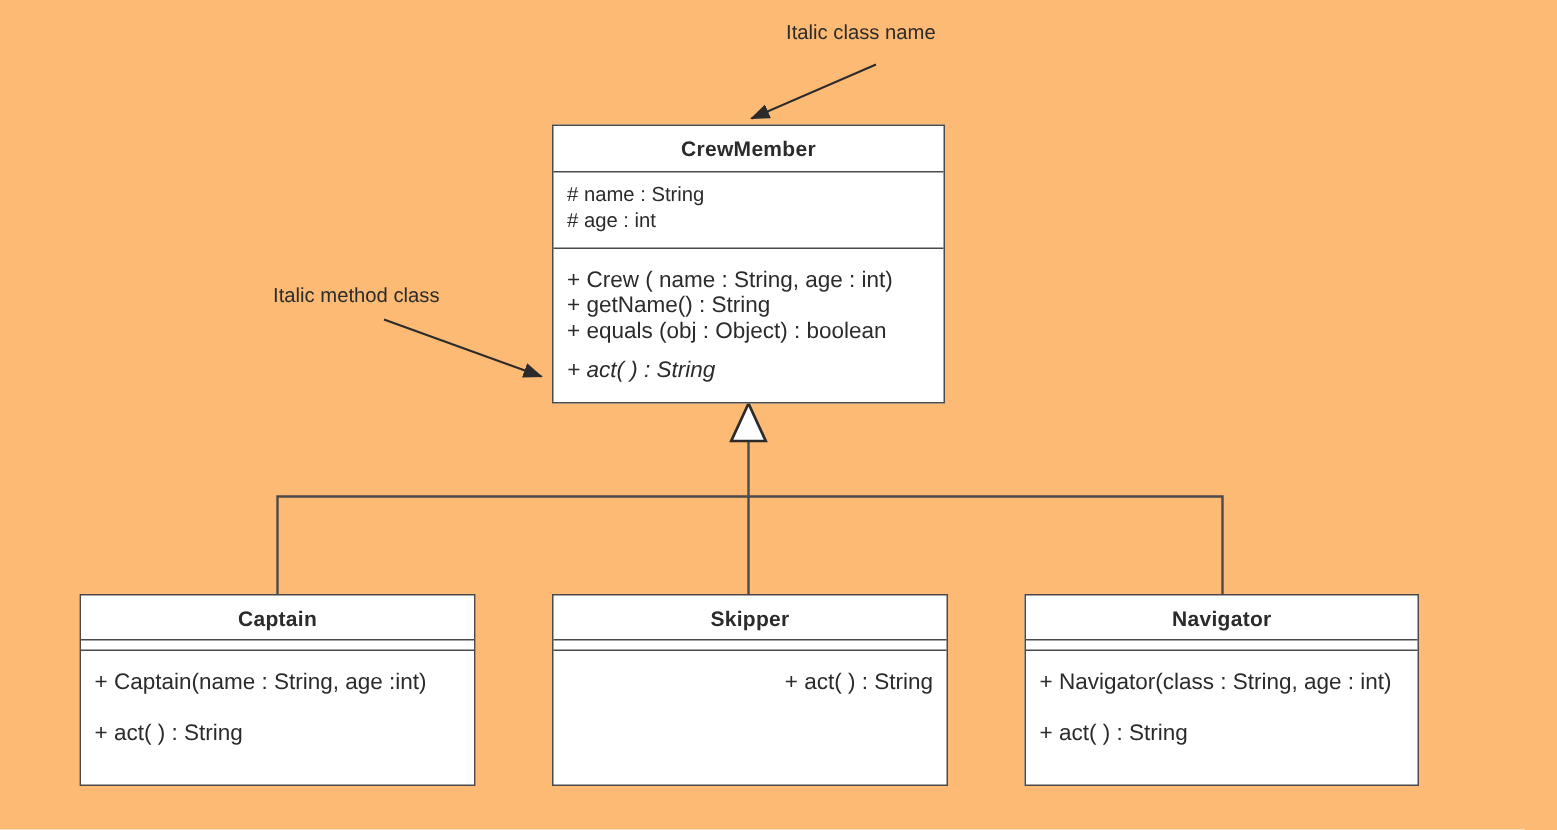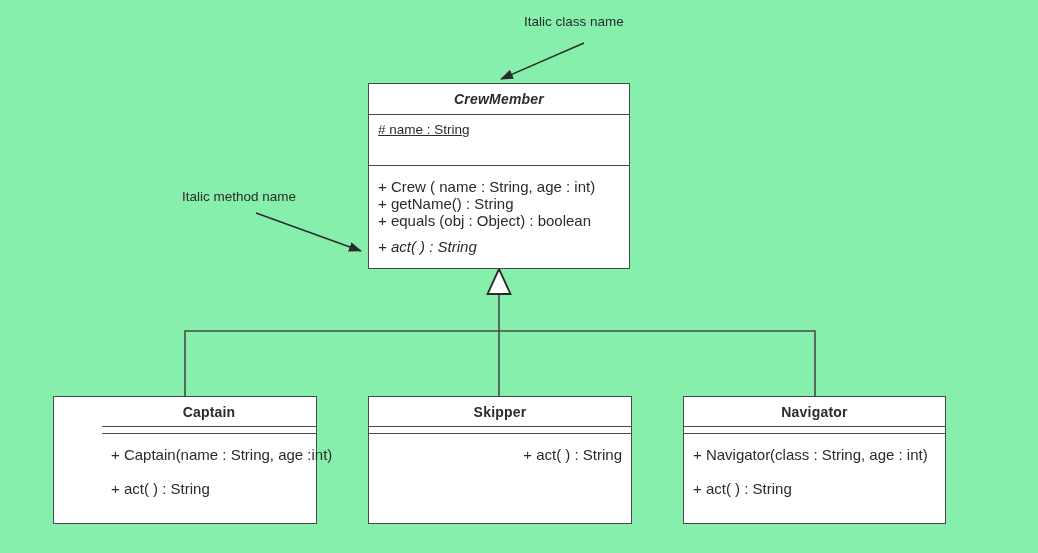--- a/index.html
+++ b/index.html
@@ -5,21 +5,21 @@
   html, body {
     margin: 0;
     padding: 0;
     background: #ffffff;
     font-family: "Liberation Sans", "DejaVu Sans", sans-serif;
   }
   .canvas {
     position: relative;
     width: 1038px;
     height: 553px;
-    background: #86efac;
+    background: #fdba74;
     overflow: hidden;
     color: #2b2b2b;
   }
   svg.connectors {
     position: absolute;
     left: 0; top: 0;
     width: 1038px; height: 553px;
   }
   .uml-class {
     position: absolute;
@@ -32,21 +32,21 @@
   .uml-title {
     flex: 0 0 auto;
     border-bottom: 1.6px solid #4a4a4a;
     display: flex;
     align-items: center;
     justify-content: center;
     font-weight: bold;
     font-size: 14px;
     letter-spacing: 0.2px;
   }
-  .uml-title.italic { font-style: italic; }
+  .uml-title.italic { }
   .uml-attrs {
     flex: 0 0 auto;
     border-bottom: 1.6px solid #4a4a4a;
     padding: 6px 9px 4px 9px;
     font-size: 13.5px;
     line-height: 17px;
     box-sizing: border-box;
   }
   .uml-attrs.empty {
     height: 7px;
@@ -86,36 +86,37 @@
     <path d="M185,396 L185,331 L815,331 L815,396" fill="none" stroke="#4a4a4a" stroke-width="1.6"></path>
     <line x1="499" y1="396" x2="499" y2="294" stroke="#4a4a4a" stroke-width="1.6"></line>
     <polygon points="499,269 487.5,294 510.5,294" fill="#ffffff" stroke="#2b2b2b" stroke-width="1.8"></polygon>
 
     <line x1="584" y1="43" x2="501" y2="79" stroke="#2b2b2b" stroke-width="1.4" marker-end="url(#arrowhead)"></line>
     <line x1="256" y1="213" x2="361" y2="251" stroke="#2b2b2b" stroke-width="1.4" marker-end="url(#arrowhead)"></line>
   </svg>
 
   <div class="annotation" style="left:524px; top:14px;">Italic class name</div>
 
-  <div class="annotation" style="left:182px; top:189px;">Italic method name</div>
+  <div class="annotation" style="left:182px; top:189px;">Italic method class</div>
 
   <div class="uml-class" style="left:368px; top:83px; width:262px; height:186px;">
     <div class="uml-title italic" style="height:30px;">CrewMember</div>
-    <div class="uml-attrs" style="height:51px;text-decoration:underline;">
+    <div class="uml-attrs" style="height:51px;">
       <div class="method-line"># name : String</div>
+      <div class="method-line"># age : int</div>
     </div>
     <div class="uml-methods">
       <div class="method-line">+ Crew ( name : String, age : int)</div>
       <div class="method-line">+ getName() : String</div>
       <div class="method-line">+ equals (obj : Object) : boolean</div>
       <div class="method-line italic gap-above">+ act( ) : String</div>
     </div>
   </div>
 
-  <div class="uml-class" style="left:53px; top:396px; width:264px; height:128px;padding-left:48px;">
+  <div class="uml-class" style="left:53px; top:396px; width:264px; height:128px;">
     <div class="uml-title" style="height:29px;">Captain</div>
     <div class="uml-attrs empty"></div>
     <div class="uml-methods sub-methods">
       <div class="method-line">+ Captain(name : String, age :int)</div>
       <div class="method-line">+ act( ) : String</div>
     </div>
   </div>
 
   <div class="uml-class" style="left:368px; top:396px; width:264px; height:128px;text-align:right;">
     <div class="uml-title" style="height:29px;">Skipper</div>

